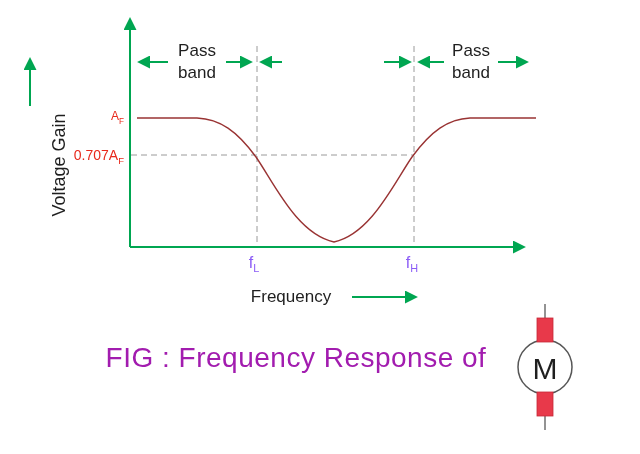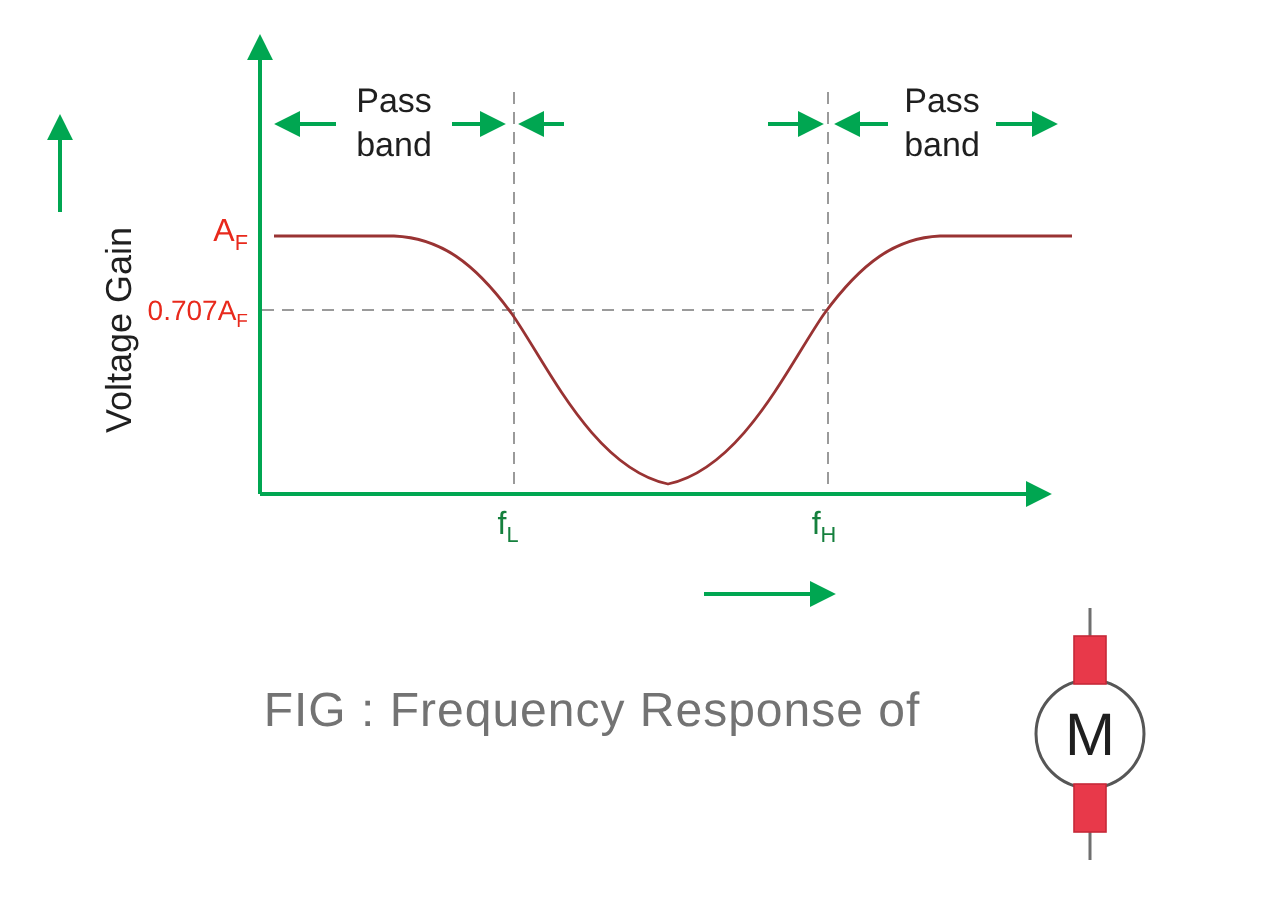--- a/index.html
+++ b/index.html
@@ -30,50 +30,50 @@
   }
   .band-label {
     font-size: 17px;
     transform: translate(-50%, -50%);
   }
   .red-label {
     color: #e8291c;
     white-space: nowrap;
   }
   .af-label {
-    font-size: 16px;
+    font-size: 12px;
     transform: translate(-100%, -50%);
   }
   .a707-label {
     font-size: 14px;
     transform: translate(-100%, -50%);
   }
   .green-label {
-    color: #15803d;
+    color: #8b5cf6;
     font-size: 16px;
     transform: translate(-50%, 0);
     white-space: nowrap;
   }
   sub {
     font-size: 0.68em;
     line-height: 0;
   }
   .y-axis-label {
     font-size: 18px;
     transform: translate(-50%, -50%) rotate(-90deg);
     white-space: nowrap;
   }
   .x-axis-label {
     font-size: 17px;
     transform: translate(-50%, -50%);
     white-space: nowrap;
   }
   .caption-line {
-    font-size: 24px;
-    color: #737373;
+    font-size: 28px;
+    color: #a21caf;
     transform: translate(-50%, 0);
     white-space: nowrap;
     letter-spacing: 0.5px;
   }
   .motor-m {
     font-size: 30px;
     color: #1f1f1f;
     transform: translate(-50%, -50%);
   }
 </style>
@@ -124,18 +124,19 @@
   <div class="lbl band-label" style="left:471px; top:62px;">Pass
 band</div>
 
   <div class="lbl red-label af-label" style="left:124px; top:117px;"><span>A</span><sub>F</sub></div>
   <div class="lbl red-label a707-label" style="left:124px; top:155px;"><span>0.707A</span><sub>F</sub></div>
 
   <div class="lbl green-label" style="left:254px; top:253px;"><span>f</span><sub>L</sub></div>
   <div class="lbl green-label" style="left:412px; top:253px;text-align:right;"><span>f</span><sub>H</sub></div>
 
   <div class="lbl y-axis-label" style="left:60px; top:165px;">Voltage Gain</div>
+  <div class="lbl x-axis-label" style="left:291px; top:297px;">Frequency</div>
 
   <div class="lbl caption-line" style="left:296px; top:340px;">FIG : Frequency Response of</div>
 
   <div class="lbl motor-m" style="left:545px; top:368px;">M</div>
 
 </div>
 
 </body></html>

